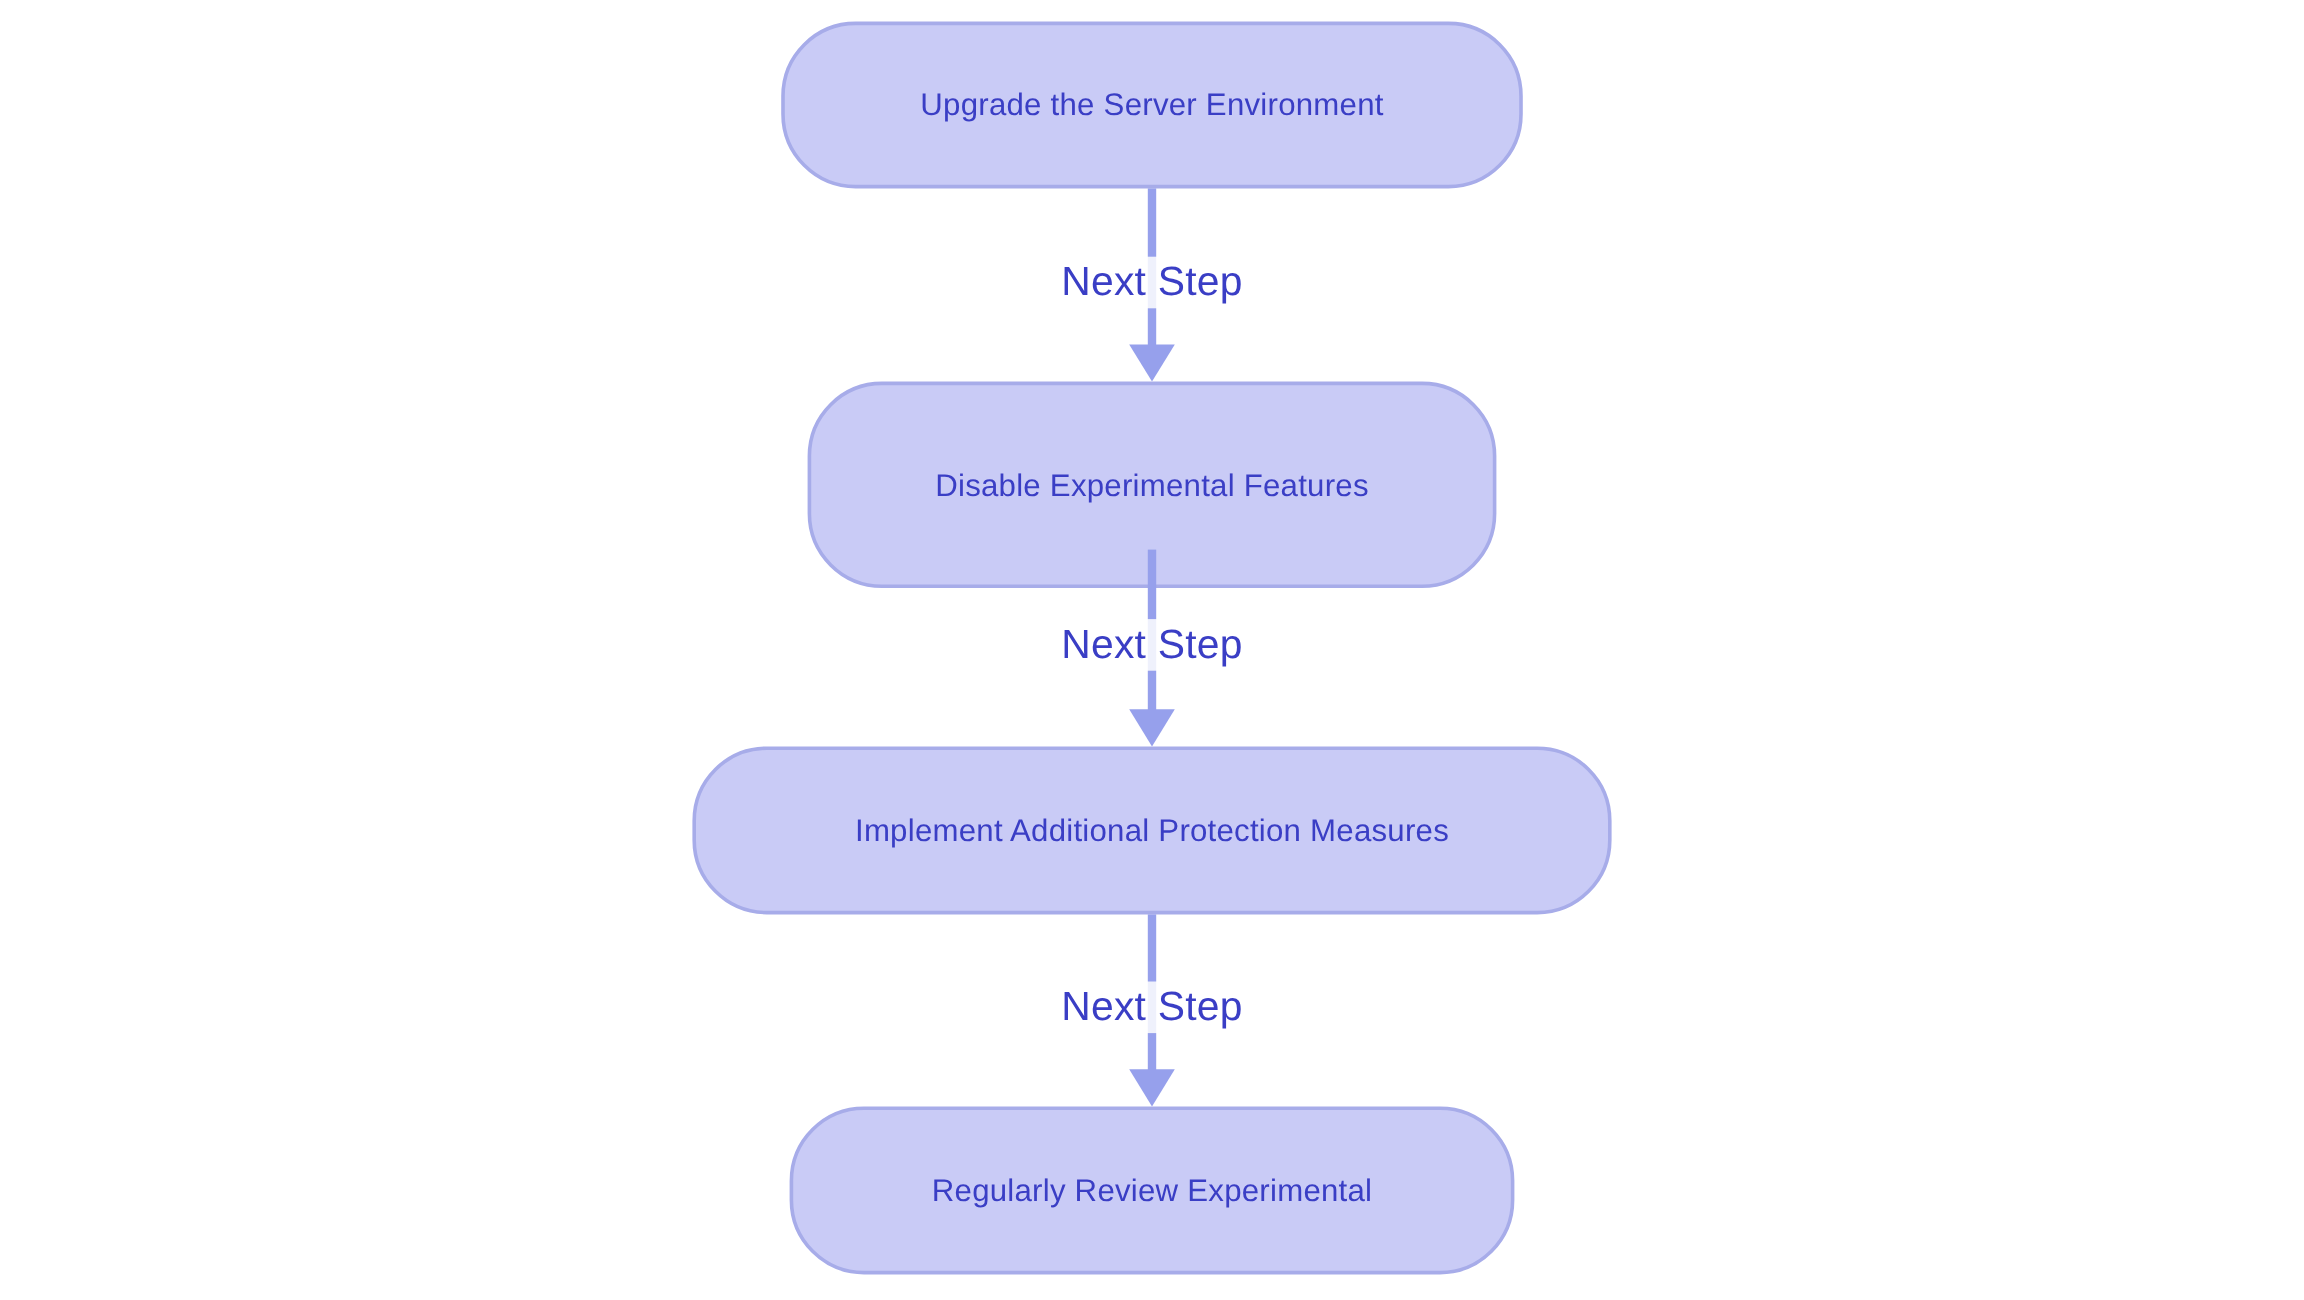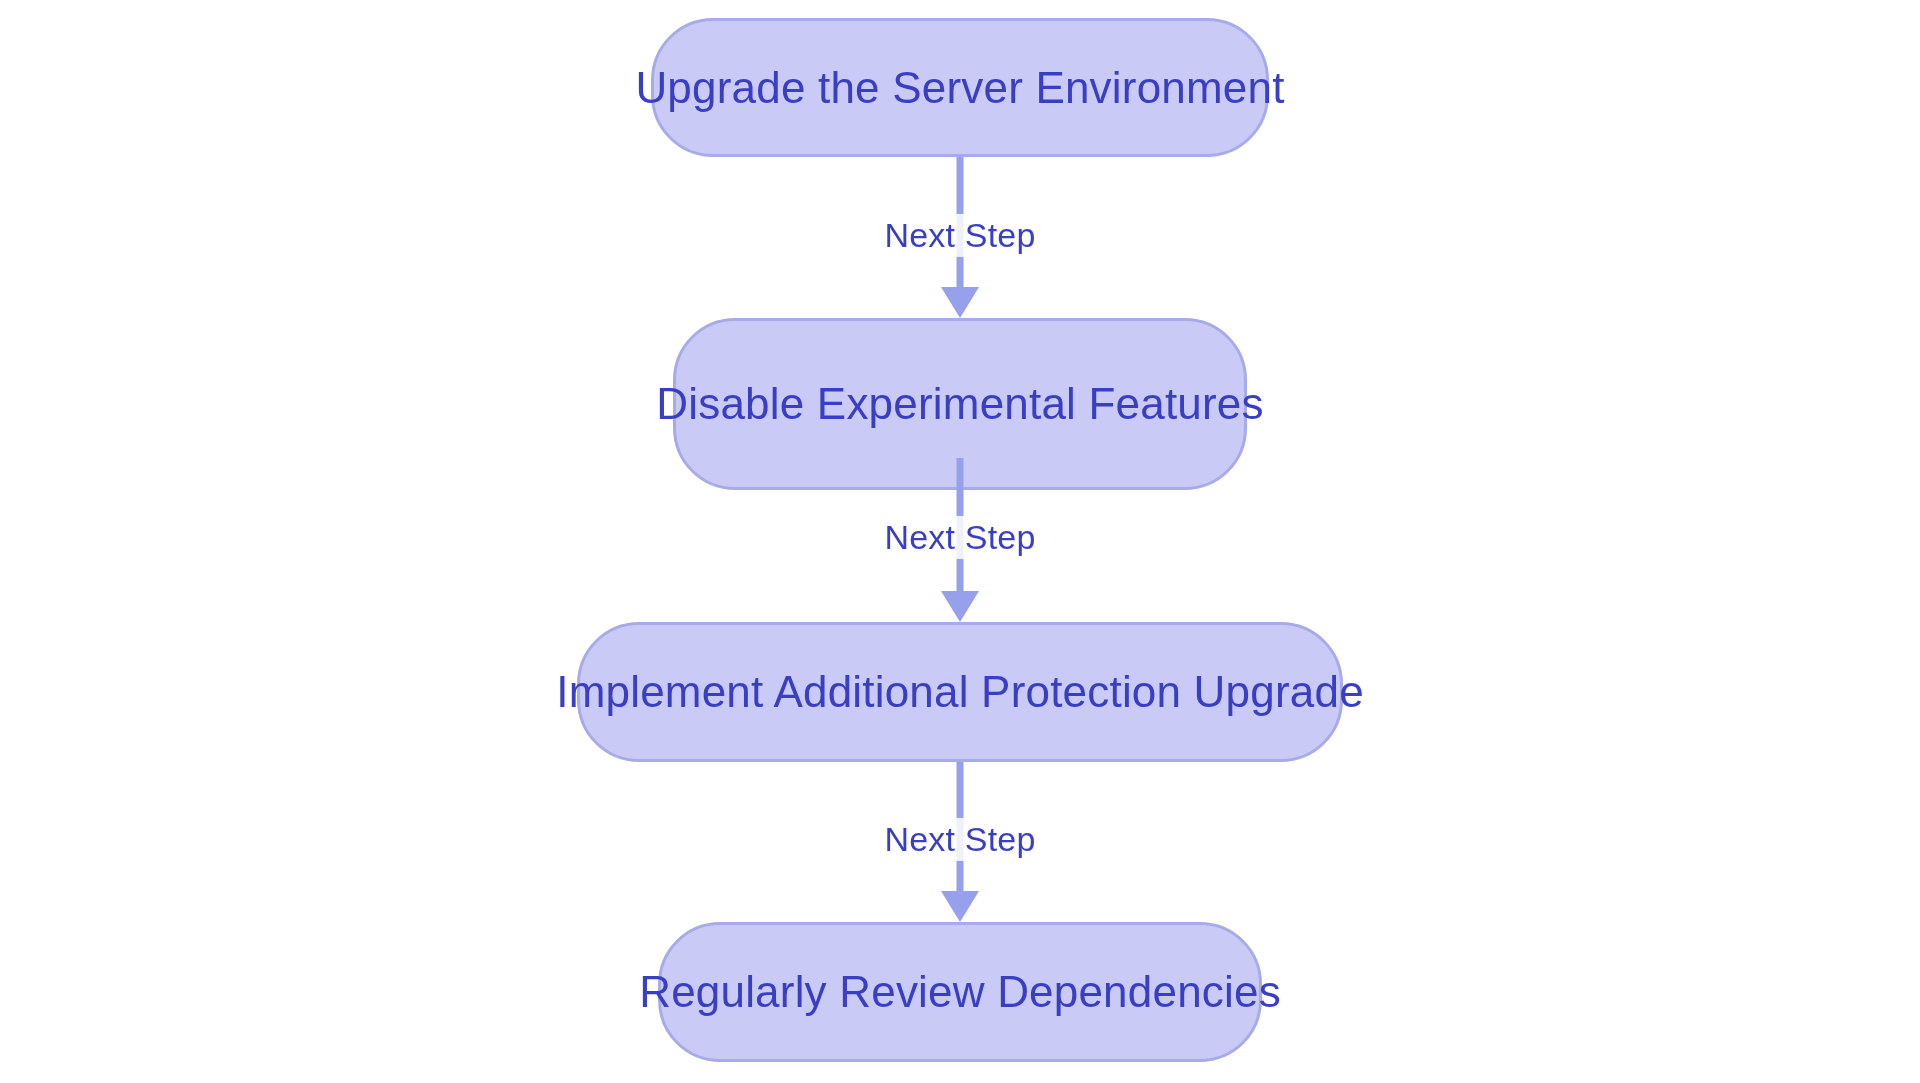--- a/index.html
+++ b/index.html
@@ -22,21 +22,21 @@
   }
   .flow-node {
     position: absolute;
     display: flex;
     align-items: center;
     justify-content: center;
     background: var(--node-fill);
     border: 3px solid var(--node-border);
     border-radius: 62px;
     color: var(--node-text);
-    font-size: 44px;
+    font-size: 26px;
     letter-spacing: 0.2px;
     text-align: center;
     white-space: nowrap;
   }
   .node-1 { left: 651px; top: 18px;  width: 618px; height: 139px; }
   .node-2 { left: 673px; top: 318px; width: 574px; height: 172px; }
   .node-3 { left: 577px; top: 622px; width: 766px; height: 140px; }
   .node-4 { left: 658px; top: 922px; width: 604px; height: 140px; }
 
   .connector {
@@ -95,23 +95,23 @@
   </div>
 
   <div class="flow-node node-2">Disable Experimental Features</div>
 
   <div class="connector conn-2">
     <div class="edge-line"></div>
     <div class="arrow-head"></div>
     <div class="edge-label">Next Step</div>
   </div>
 
-  <div class="flow-node node-3">Implement Additional Protection Upgrade</div>
+  <div class="flow-node node-3">Implement Additional Protection Measures</div>
 
   <div class="connector conn-3">
     <div class="edge-line"></div>
     <div class="arrow-head"></div>
     <div class="edge-label">Next Step</div>
   </div>
 
-  <div class="flow-node node-4">Regularly Review Dependencies</div>
+  <div class="flow-node node-4">Regularly Review Experimental</div>
 
 </div>
 
 </body></html>

